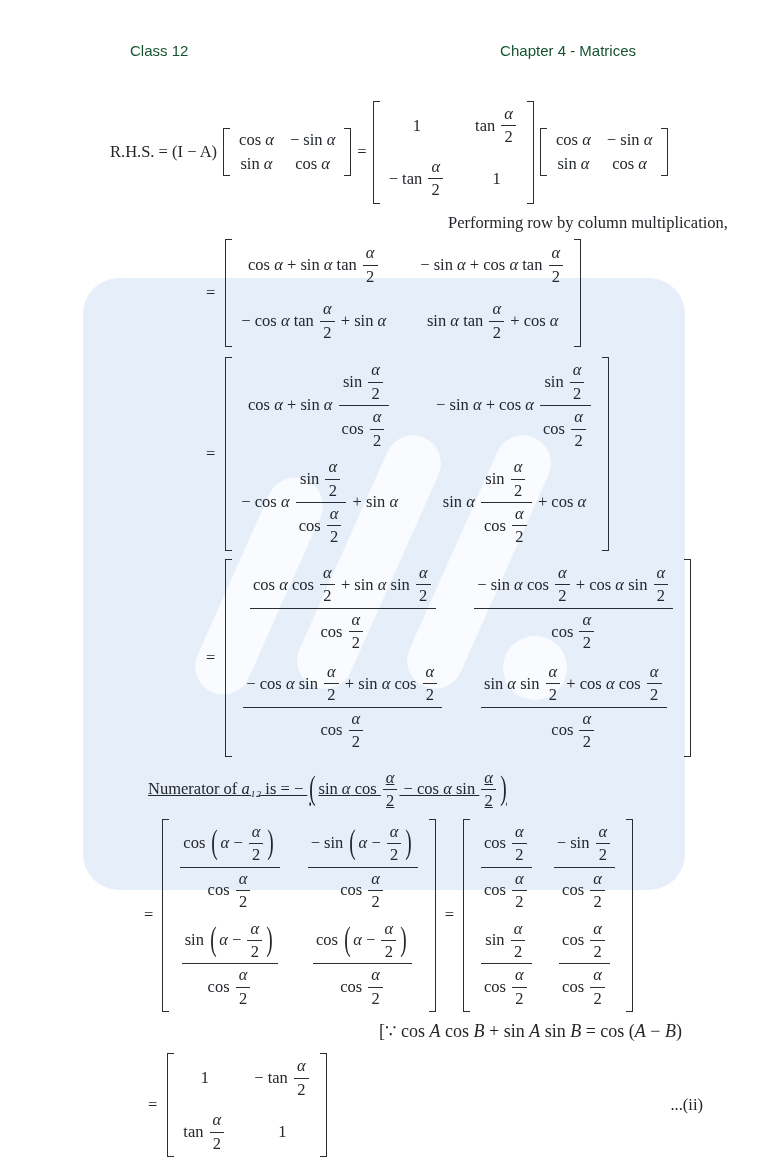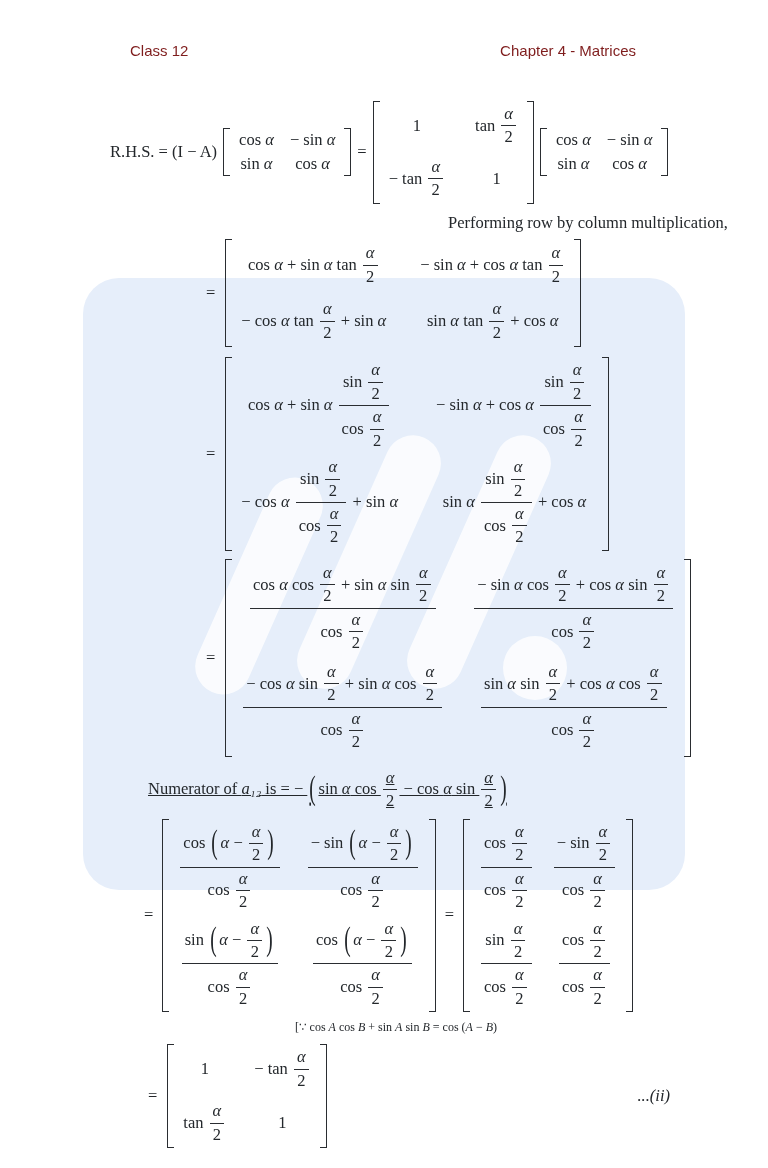--- a/index.html
+++ b/index.html
@@ -29,38 +29,38 @@
     background:var(--logo_white);opacity:.78;
   }
   
   .page{
     position:relative;z-index:1;box-sizing:border-box;height:100%;
     display:flex;flex-direction:column;
     padding:42px 40px 30px 110px;font-size:16.5px;
   }
   .hdr{
     display:flex;justify-content:space-between;margin:0 92px 0 20px;
-    font-family:"Liberation Sans","DejaVu Sans",sans-serif;font-size:15px;color:#7f1d1d;
+    font-family:"Liberation Sans","DejaVu Sans",sans-serif;font-size:15px;color:#14532d;
   }
   .footer{
     margin-top:auto;position:relative;left:-110px;width:768px;height:20px;
     font-family:"Liberation Sans","DejaVu Sans",sans-serif;font-size:15px;color:#2b2f33;
   }
   .para{margin:8px 0 0 38px;line-height:1.3;text-align:right;}
   
   .eq{display:flex;align-items:center;gap:10px;line-height:1.12;}
   .eq1{margin-top:42px;gap:6px;}
   .eq2{margin:6px 0 0 96px;}
   .eq3{margin:10px 0 0 96px;}
   .eq4{margin:8px 0 0 96px;}
   .numline{margin:12px 0 0 38px;text-decoration:underline;}
   .eq5{margin:8px 0 0 34px;gap:9px;}
   .eq6{margin-top:8px;padding-left:38px;}
-  .tag{margin-left:auto;margin-right:58px;font-style:italic;}
-  .note{margin-top:6px;text-align:center;padding-right:46px;line-height:1.5;font-size:12px;}
+  .tag{margin-left:auto;margin-right:25px;}
+  .note{margin-top:6px;text-align:right;padding-right:46px;line-height:1.5;font-size:18px;}
   .mt{white-space:pre;}
   .v{font-style:italic;}
   
   .frac{display:inline-grid;justify-items:stretch;vertical-align:middle;margin:0 2px;}
   .num,.den{display:flex;align-items:center;justify-content:center;line-height:1.12;}
   .num{padding:0 3px 1px;}
   .den{border-top:1.3px solid var(--rule);padding:2px 3px 0;margin-top:1px;}
   
   .pgrp{display:inline-flex;align-items:center;}
   .par{display:inline-block;font-size:1.3em;line-height:1;transform:scaleY(1.55) scaleX(.9);margin:0 2px;font-weight:400;}

